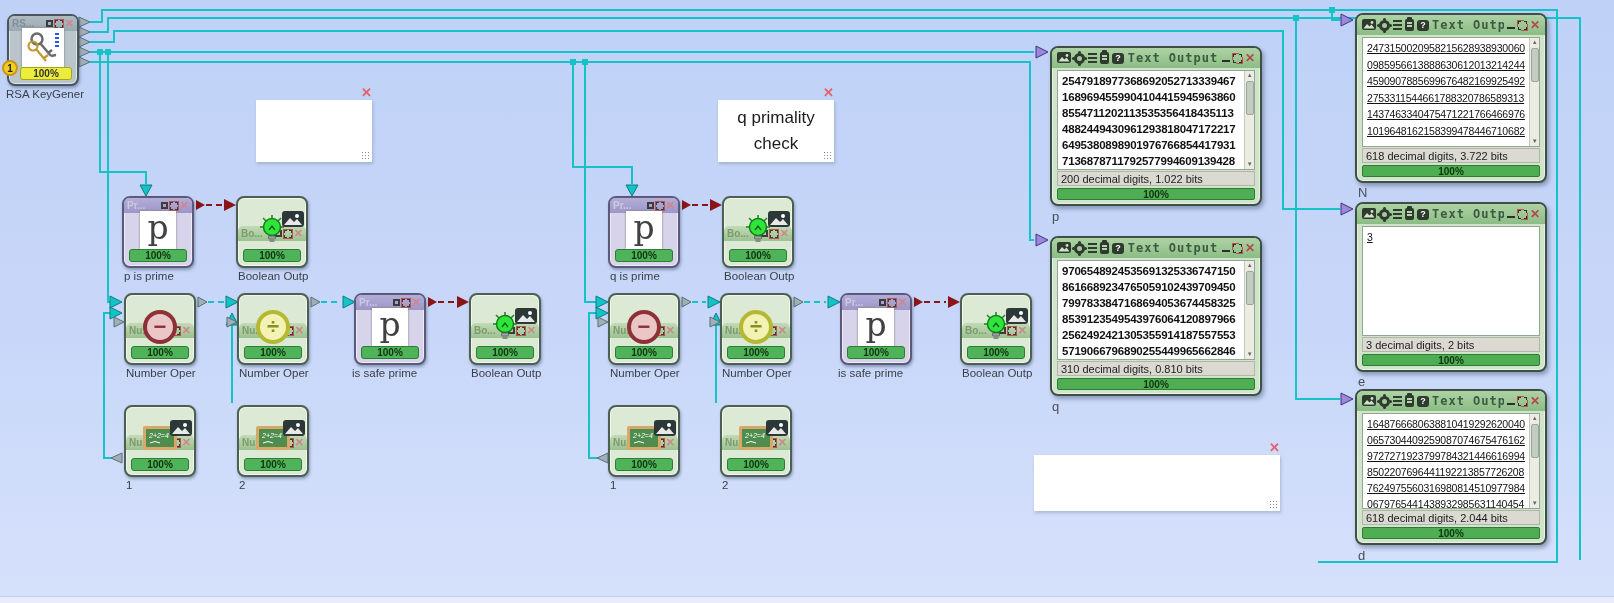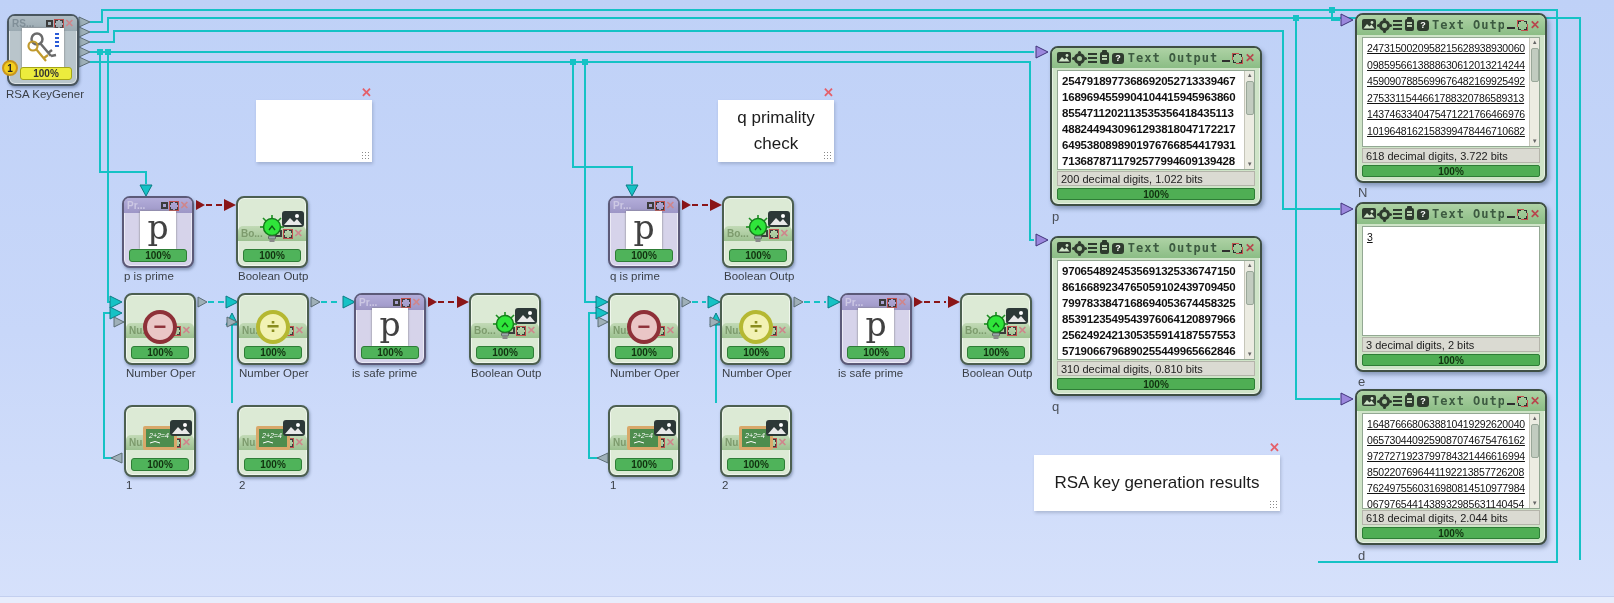--- a/index.html
+++ b/index.html
@@ -215,21 +215,20 @@
   <div class="note-close">✕</div>
   <div class="grip"></div>
 </div>
 <div class="note" style="left:718px;top:100px;width:116px;height:62px">
   <div class="note-close">✕</div>
   <span>q primality check</span>
   <div class="grip"></div>
 </div>
 <div class="note" style="left:1034px;top:455px;width:246px;height:56px">
   <div class="note-close">✕</div>
-  <span>RSA key generation results</span>
   <div class="grip"></div>
 </div>
 
 <div class="node npurple" style="left:122px;top:196px">
   <div class="tbar">
     <span class="tt">Pr...</span>
     <span class="wico wmin"></span>
         <span class="wico wsel"></span>
         <span class="wx">✕</span>
   </div>

